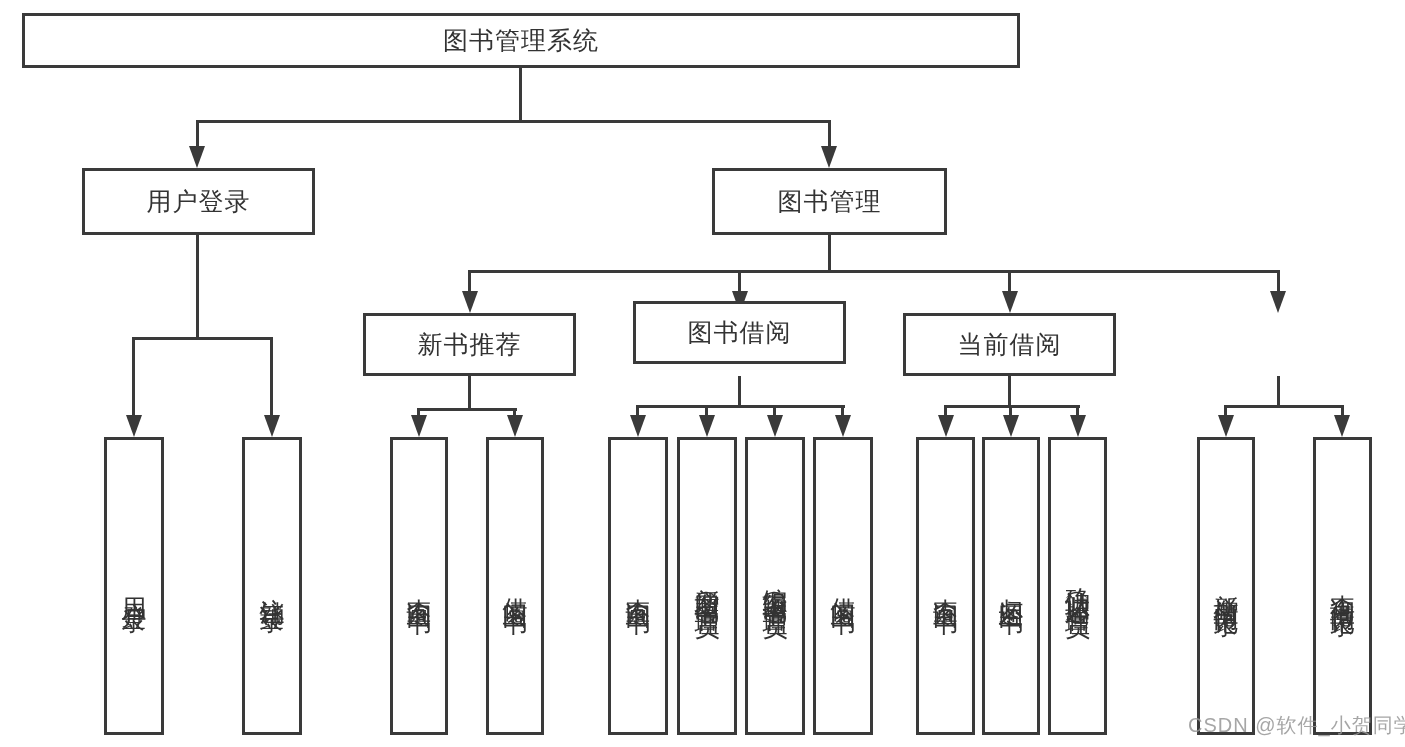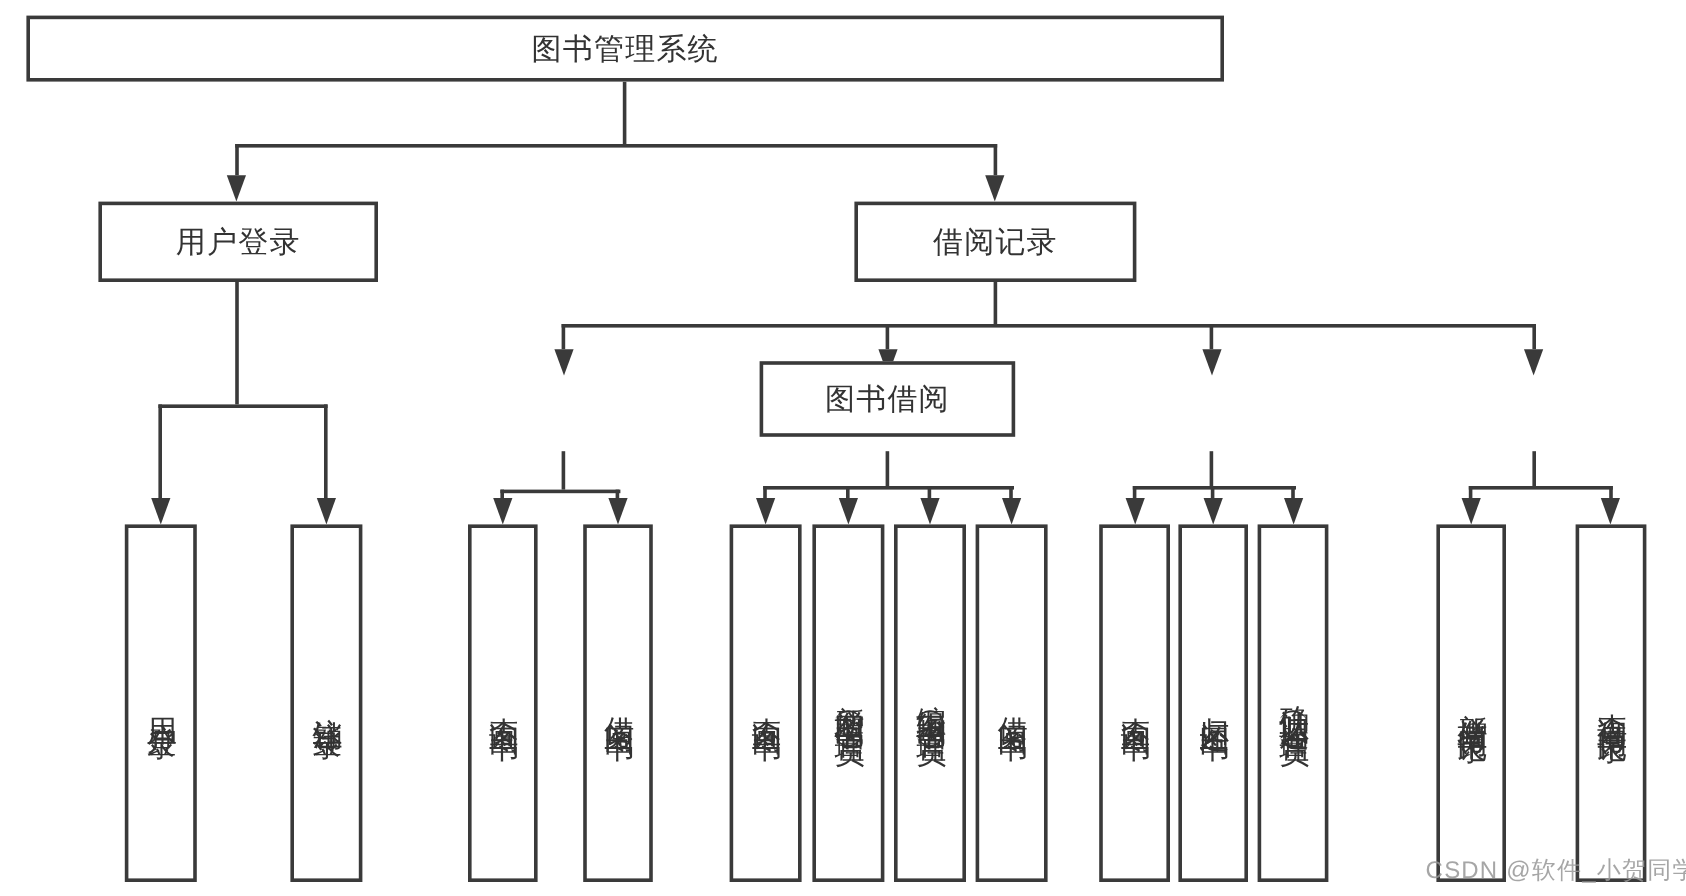--- a/index.html
+++ b/index.html
@@ -73,25 +73,31 @@
 <div id="canvas">
 
   <div class="box" style="left:22px;top:13px;width:998px;height:55px">
     <span>图书管理系统</span>
   </div>
 
   <div class="box" style="left:82px;top:168px;width:233px;height:67px">
     <span>用户登录</span>
   </div>
   <div class="box" style="left:712px;top:168px;width:235px;height:67px">
-    <span>借阅记录</span>
+    <span>图书管理</span>
   </div>
 
+  <div class="box" style="left:363px;top:313px;width:213px;height:63px">
+    <span>新书推荐</span>
+  </div>
   <div class="box" style="left:633px;top:301px;width:213px;height:63px">
     <span>图书借阅</span>
+  </div>
+  <div class="box" style="left:903px;top:313px;width:213px;height:63px">
+    <span>当前借阅</span>
   </div>
 
   <div class="leaf" style="left:104px;width:60px">
     <span>用户登录</span>
   </div>
   <div class="leaf" style="left:242px;width:60px">
     <span>注销登录</span>
   </div>
   <div class="leaf" style="left:390px;width:58px">
     <span>查询图书</span>

